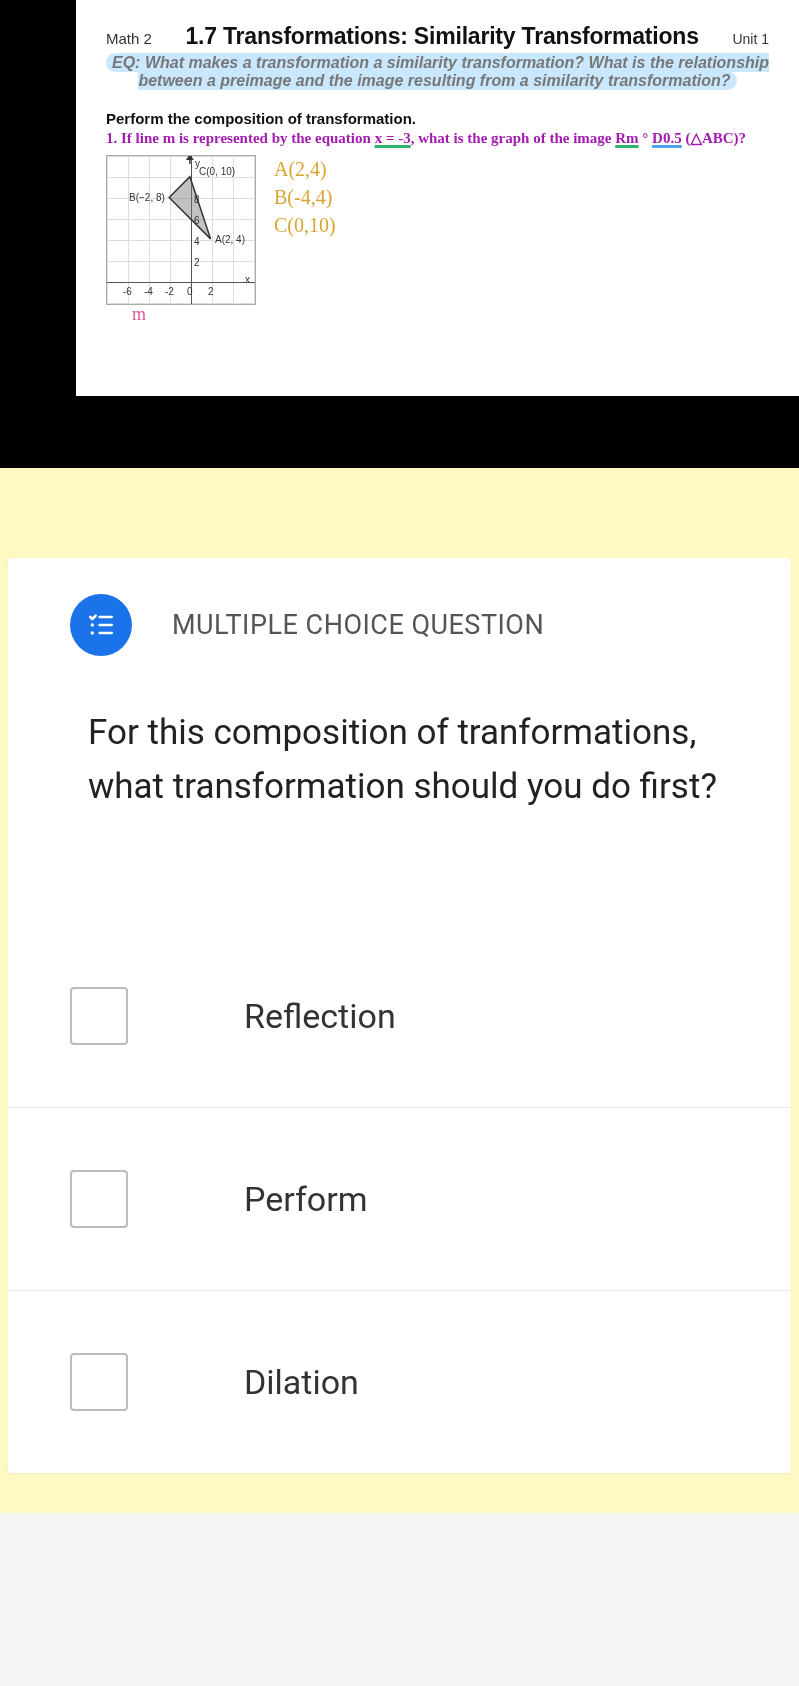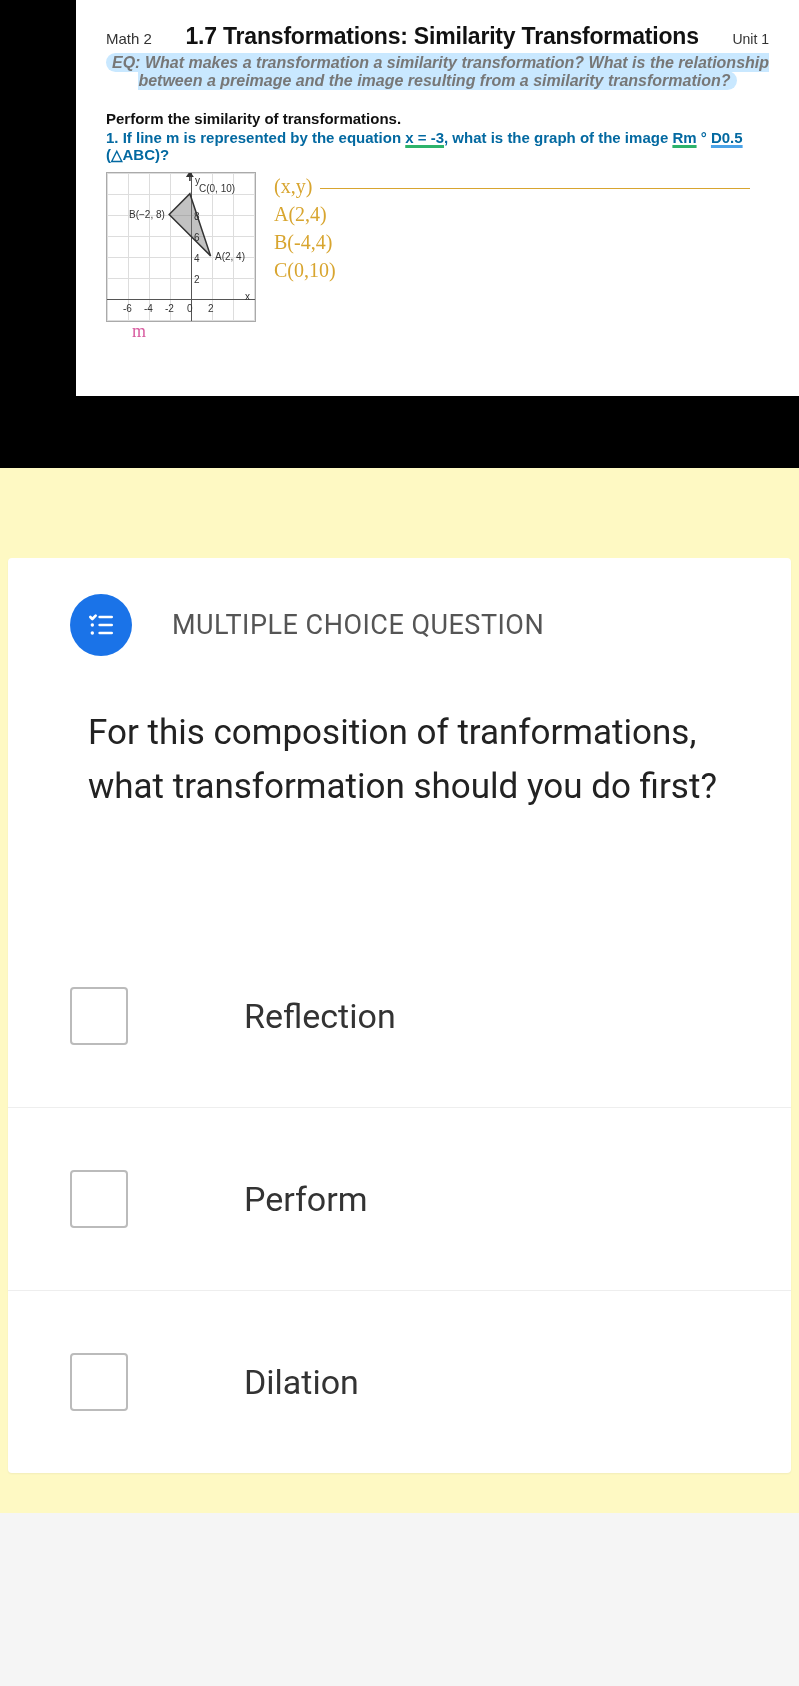--- a/index.html
+++ b/index.html
@@ -10,21 +10,21 @@
 
 .ws-header { display: flex; align-items: baseline; justify-content: space-between; gap: 12px; }
 .ws-left { font-family: Arial, sans-serif; font-size: 15px; color: #333; }
 .ws-title { font-family: Arial, Helvetica, sans-serif; font-weight: 800; font-size: 23px; color: #111; letter-spacing: -0.2px; }
 .ws-right { font-family: Arial, sans-serif; font-size: 14px; color: #333; }
 
 .eq-line { font-family: Arial, sans-serif; font-size: 16px; font-style: italic; color: #777; text-align: center; margin-top: 4px; font-weight: bold; }
 .eq-line span { background: #c9e8ff; border-radius: 10px; padding: 1px 6px; }
 
 .perform { font-family: Arial, sans-serif; font-size: 15px; font-weight: 700; margin-top: 20px; color: #111; }
-.q1 { font-family: Liberation Sans, sans-serif; font-size: 15px; font-weight: 700; margin-top: 2px; color: #0369a1; }
+.q1 { font-family: Liberation Serif, serif; font-size: 15px; font-weight: 700; margin-top: 2px; color: #a21caf; }
 .q1 .ul-green { text-decoration: underline; text-decoration-color: #2db36b; text-decoration-thickness: 3px; }
 .q1 .ul-blue { text-decoration: underline; text-decoration-color: #4aa3e8; text-decoration-thickness: 3px; }
 
 .graph-row { display: flex; gap: 18px; align-items: flex-start; margin-top: 8px; }
 .graph-box { width: 150px; height: 150px; border: 1px solid #aaa; position: relative; background:
   repeating-linear-gradient(to right, #ddd 0 1px, transparent 1px 21px),
   repeating-linear-gradient(to bottom, #ddd 0 1px, transparent 1px 21px);
   font-family: Arial, sans-serif; font-size: 10px; color: #333;
 }
 .graph-box .yaxis { position: absolute; left: 84px; top: 0; bottom: 0; width: 1px; background: #555; }
@@ -60,21 +60,21 @@
   <div class="worksheet">
     <div class="ws-header">
       <div class="ws-left">Math 2</div>
       <div class="ws-title">1.7 Transformations: Similarity Transformations</div>
       <div class="ws-right">Unit 1</div>
     </div>
     <div class="eq-line">
       <span>EQ: What makes a transformation a similarity transformation? What is the relationship between a preimage and the image resulting from a similarity transformation?</span>
     </div>
 
-    <div class="perform">Perform the similarity of transformations.</div>
+    <div class="perform">Perform the composition of transformation.</div>
     <div class="q1">
       <span>1. If line m is represented by the equation </span><span class="ul-green">x = -3</span><span>, what is the graph of the image </span><span class="ul-green">Rm</span><span> ° </span><span class="ul-blue">D0.5</span><span> (△ABC)?</span>
     </div>
 
     <div class="graph-row">
       <div class="graph-wrap">
         <div class="graph-box">
           <div class="yaxis"></div>
           <div class="xaxis"></div>
           <svg viewBox="0 0 150 150">
@@ -93,21 +93,20 @@
           <div class="lbl" style="left:87px; top:101px;">2</div>
           <div class="lbl" style="left:16px; top:130px;">-6</div>
           <div class="lbl" style="left:37px; top:130px;">-4</div>
           <div class="lbl" style="left:58px; top:130px;">-2</div>
           <div class="lbl" style="left:80px; top:130px;">0</div>
           <div class="lbl" style="left:101px; top:130px;">2</div>
         </div>
         <div class="mcurl">m</div>
       </div>
       <div class="handwritten">
-        <div class="hw-line"><span>(x,y)</span><span class="hw-underline"></span></div>
         <div>A(2,4)</div>
         <div>B(-4,4)</div>
         <div>C(0,10)</div>
       </div>
     </div>
   </div>
 </div>
 
 <div class="content-area">
   <div class="card">

